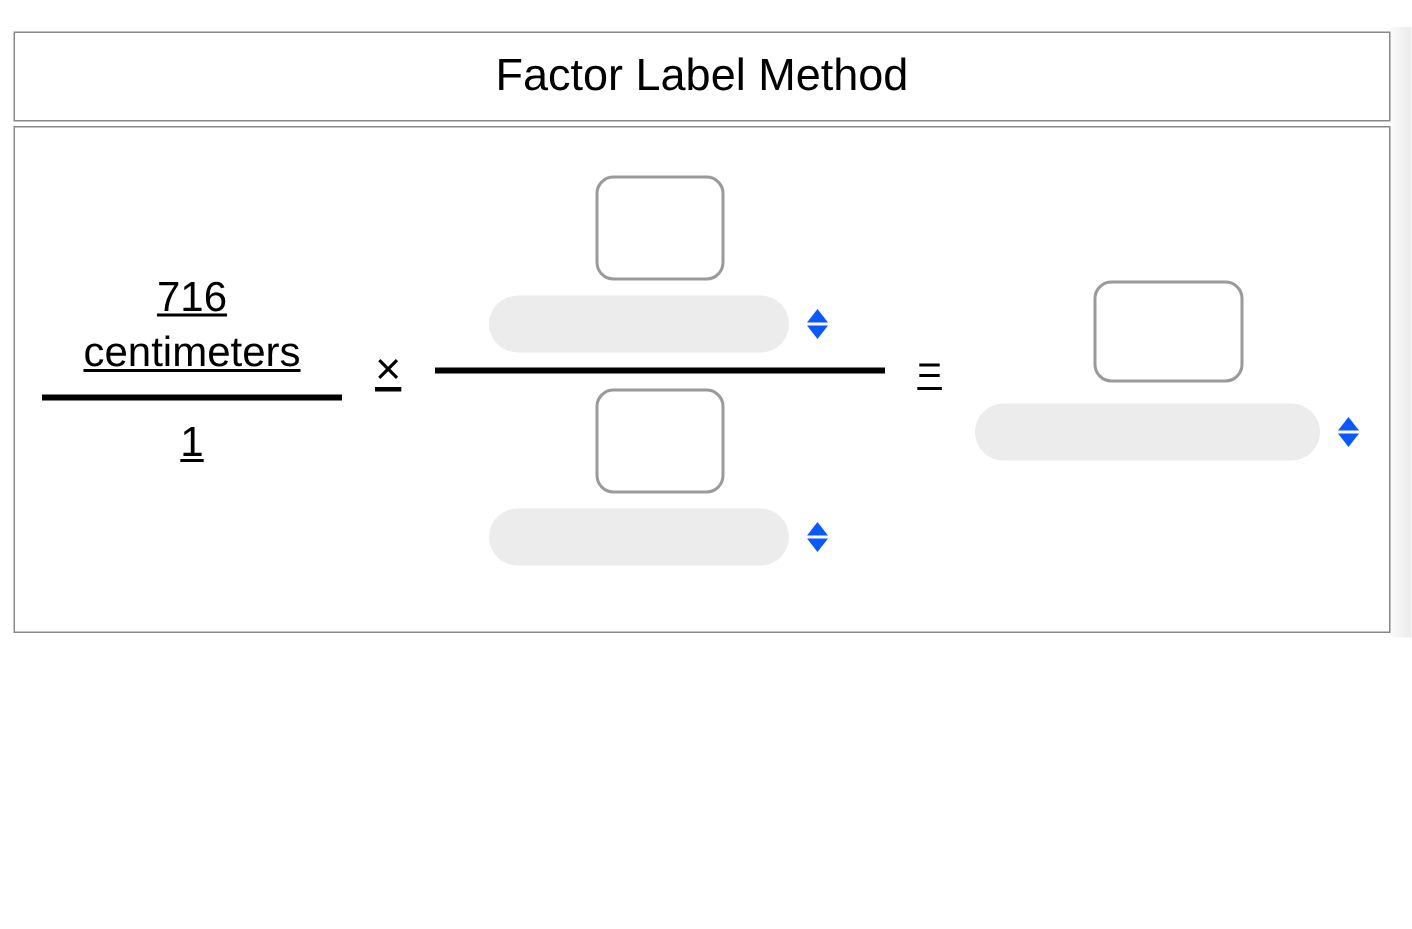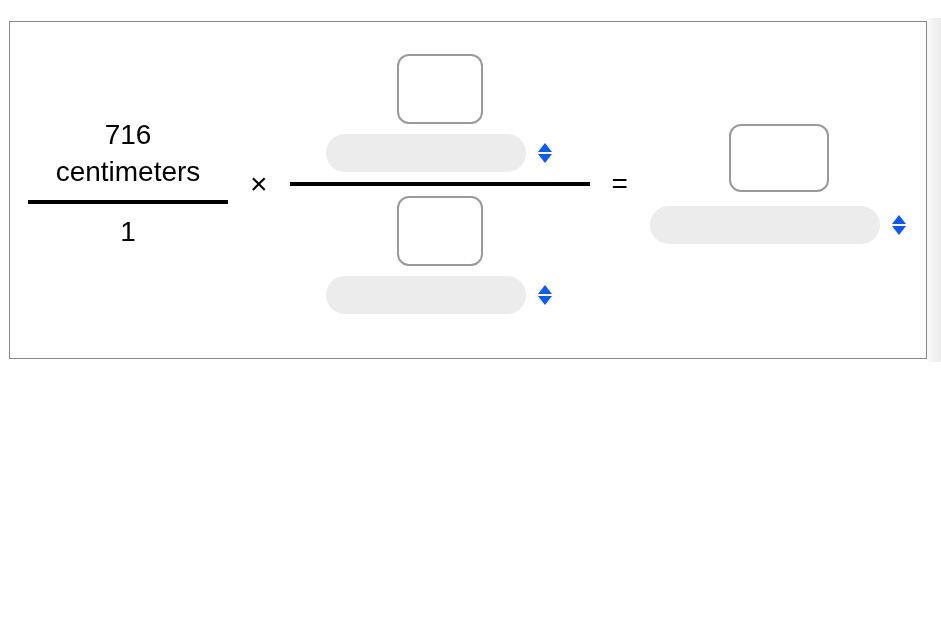--- a/index.html
+++ b/index.html
@@ -36,21 +36,21 @@
   .cell {
     border: 1px solid #888;
     background: #fff;
     text-align: center;
     padding: 10px 12px;
   }
   .title-cell { font-size: 30px; padding: 12px; }
   .prompt-cell { padding: 16px 18px 22px; line-height: 1.5; }
   .conv { font-size: 28px; margin-bottom: 22px; }
   .instr { font-size: 28px; }
-  .work-cell { padding: 28px 18px 40px; }
+  .work-cell { padding: 28px 18px 40px; text-decoration: underline; }
 
   .eq {
     display: flex;
     align-items: center;
     justify-content: flex-start;
     gap: 18px;
   }
   .frac {
     display: flex;
     flex-direction: column;
@@ -138,20 +138,25 @@
   }
 
   .eq-op { font-size: 28px; }
 </style>
 </head>
 <body>
 
 <div class="page">
   <table class="tbl">
     <tbody>
+        <tr>
+      <td class="cell title-cell">
+        <span>Factor Label Method</span>
+      </td>
+    </tr>
     <tr>
       <td class="cell work-cell">
         <div class="eq">
 
           <div class="frac frac-left">
             <div class="num">
               <span>716</span>
               <span>centimeters</span>
             </div>
             <div class="bar"></div>

